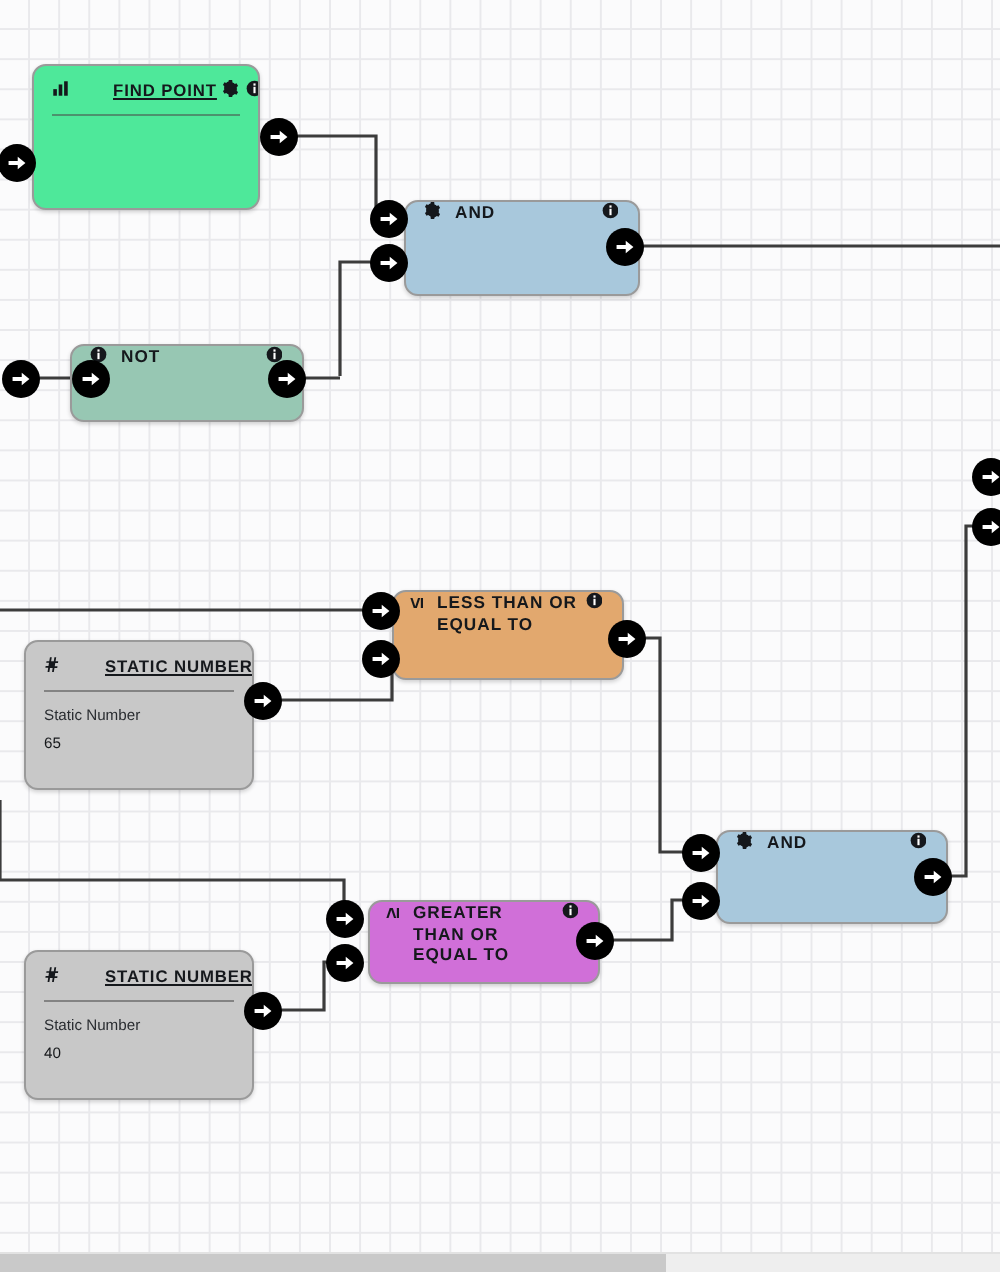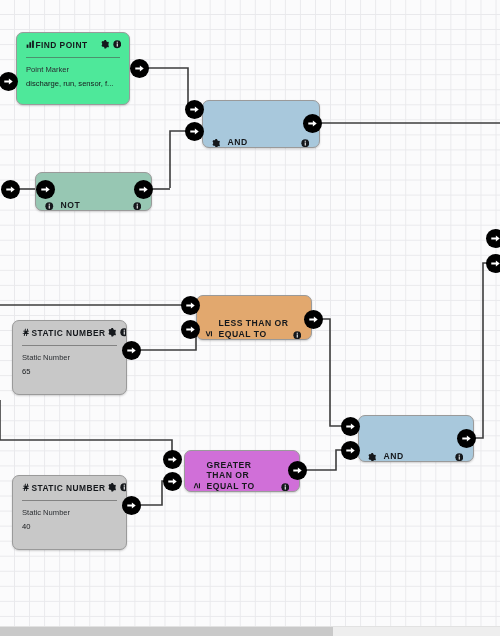--- a/index.html
+++ b/index.html
@@ -30,30 +30,30 @@
     overflow:hidden;
   }
   
   .node.detailed{padding:0;}
   .node .hdr{
     display:flex;align-items:center;
     height:23px;padding:0 8px 0 9px;
     font-size:8.4px;font-weight:bold;letter-spacing:.45px;
     color:#15181c;white-space:nowrap;
   }
-  .node .hdr .title{flex:0 0 auto;margin-left:1px;}
+  .node .hdr .title{flex:0 0 auto;margin-left:22px;text-decoration:underline;}
   .node .hdr .spacer{flex:1 1 auto;}
   .node .hdr .ic{margin-left:3px;display:flex;align-items:center;}
   .node .sep{height:1px;background:#4b4b4b;opacity:.55;margin:1px 9px 0 9px;}
   .node .body{padding:6px 9px 0 9px;}
   .node .body .fld-label{font-size:7.6px;color:#2a2d31;line-height:11px;}
   .node .body .fld-value{font-size:7.6px;color:#16181b;line-height:12px;margin-top:3px;}
 
   
-  .node.compact{display:flex;align-items:flex-end;padding:0 10px 0 9px;}
+  .node.compact{display:flex;align-items:flex-start;padding:0 10px 0 9px;}
   .node.compact .op{
     font-size:8.6px;font-weight:bold;letter-spacing:.5px;color:#15181c;
     line-height:10.5px;margin-left:7px;white-space:pre-line;
   }
   .node.compact .spacer{flex:1 1 auto;}
   .node.compact .glyph{
     font-size:10px;font-weight:bold;color:#15181c;
     transform:rotate(-90deg);transform-origin:center;
     display:inline-block;
   }
@@ -114,24 +114,20 @@
           </span>
           <span class="ic">
             <svg width="8.5" height="8.5" viewBox="0 0 16 16">
               <circle cx="8" cy="8" r="7.4" fill="#15181c"></circle>
               <rect x="7" y="6.4" width="2" height="6" fill="#fff"></rect>
               <rect x="7" y="3.2" width="2" height="2.1" fill="#fff"></rect>
             </svg>
           </span>
         </div>
         <div class="sep"></div>
-        <div class="body">
-          <div class="fld-label">Point Marker</div>
-          <div class="fld-value">discharge, run, sensor, f...</div>
-        </div>
       </div>
       <div class="node compact" style="left: 202px; top: 100px; width: 118px; height: 48px; background: rgb(168, 200, 220);">
         <span style="display: flex; align-items: center;">
           <svg width="8.5" height="8.5" viewBox="0 0 16 16">
             <path fill="#15181c" d="M8 5.2a2.8 2.8 0 100 5.6 2.8 2.8 0 000-5.6zm0 4.1a1.3 1.3 0 110-2.6 1.3 1.3 0 010 2.6z"></path>
             <path fill="#15181c" d="M14 8c0-.5-.05-.9-.14-1.3l1.3-1-1.5-2.6-1.55.62a5.6 5.6 0 00-2.25-1.3L9.6 0H6.4l-.26 1.42a5.6 5.6 0 00-2.25 1.3L2.34 2.1.84 4.7l1.3 1C2.05 6.1 2 6.5 2 8s.05.9.14 1.3l-1.3 1 1.5 2.6 1.55-.62c.65.57 1.41 1.01 2.25 1.3L6.4 16h3.2l.26-1.42a5.6 5.6 0 002.25-1.3l1.55.62 1.5-2.6-1.3-1c.09-.4.14-.8.14-1.3z"></path>
           </svg>
         </span>
         <span class="op">AND</span>
         <span class="spacer"></span>

